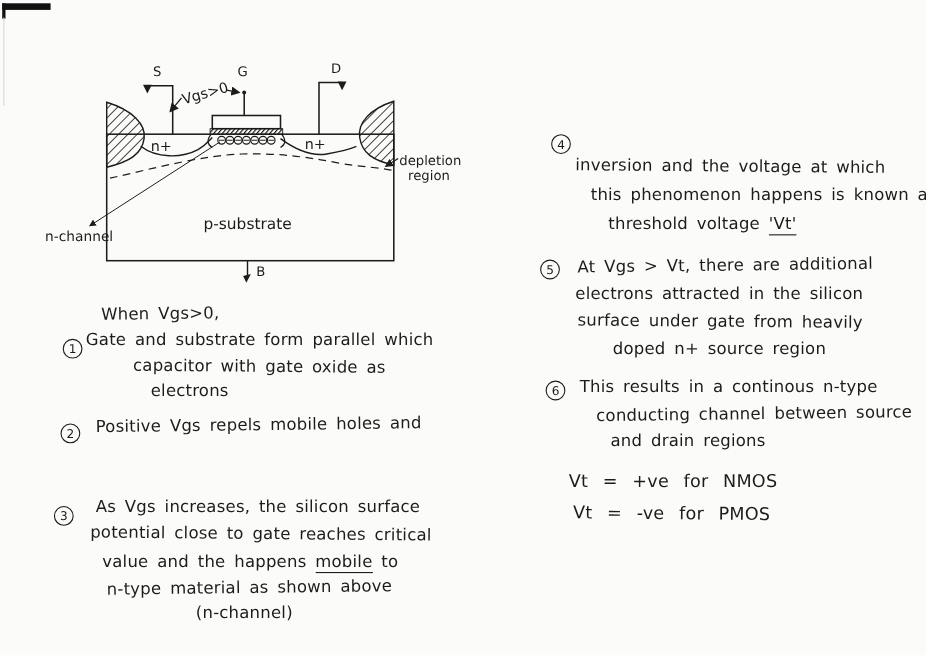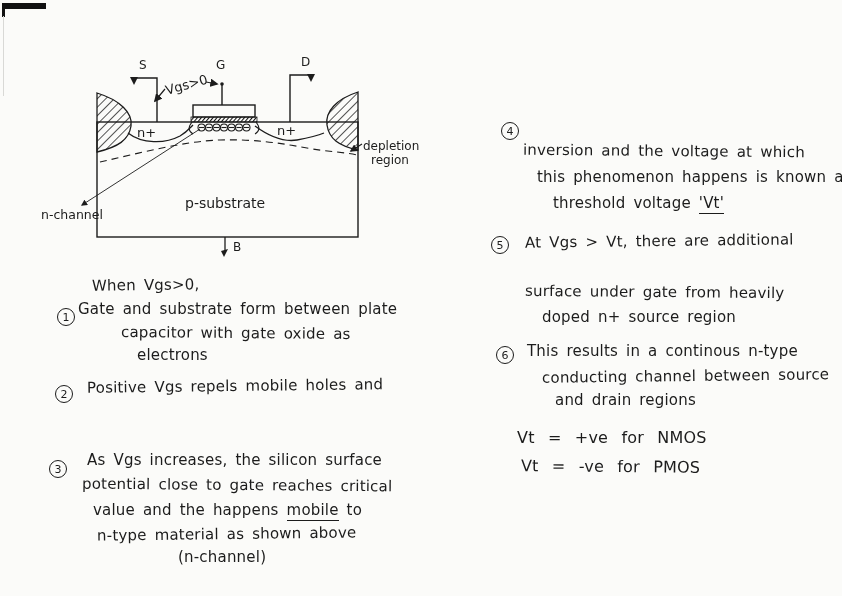--- a/index.html
+++ b/index.html
@@ -114,43 +114,44 @@
     <text x="341" y="109" font-size="12">region</text>
 
     <line x1="195" y1="182" x2="195" y2="197" stroke="#1c1c1c" stroke-width="1.3"></line>
     <path d="M 191,196 L 198,194 L 194,202 Z" fill="#1c1c1c"></path>
     <text x="203" y="196" font-size="12">B</text>
   </svg>
 
   <div class="hw t1" style="left:92px;top:276px;">When Vgs&gt;0,</div>
 
   <span class="num" style="left:57px;top:308px;">1</span>
-  <div class="hw" style="left:78px;top:300px;">Gate and substrate form between plate</div>
+  <div class="hw" style="left:78px;top:300px;">Gate and substrate form parallel which</div>
   <div class="hw t2" style="left:121px;top:324px;">capacitor with gate oxide as</div>
   <div class="hw" style="left:137px;top:346px;">electrons</div>
 
   <span class="num" style="left:55px;top:385px;">2</span>
   <div class="hw t1" style="left:87px;top:377px;">Positive Vgs repels mobile holes and</div>
 
   <span class="num" style="left:49px;top:460px;">3</span>
   <div class="hw" style="left:87px;top:451px;">As Vgs increases, the silicon surface</div>
   <div class="hw t2" style="left:82px;top:476px;">potential close to gate reaches critical</div>
   <div class="hw" style="left:93px;top:501px;"><span>value and the happens </span><span class="u">mobile</span><span> to</span></div>
   <div class="hw t1" style="left:97px;top:525px;">n-type material as shown above</div>
   <div class="hw" style="left:178px;top:548px;text-align:right;">(n-channel)</div>
 
   <span class="num" style="left:501px;top:122px;">4</span>
   <div class="hw t2" style="left:523px;top:142px;">inversion and the voltage at which</div>
   <div class="hw" style="left:537px;top:168px;">this phenomenon happens is known as</div>
   <div class="hw" style="left:553px;top:194px;"><span>threshold voltage </span><span class="u">'Vt'</span></div>
 
   <span class="num" style="left:491px;top:236px;">5</span>
   <div class="hw t1" style="left:525px;top:232px;">At Vgs &gt; Vt, there are additional</div>
+  <div class="hw" style="left:523px;top:258px;">electrons attracted in the silicon</div>
   <div class="hw t2" style="left:525px;top:283px;">surface under gate from heavily</div>
-  <div class="hw" style="left:542px;top:308px;">doped n+ source region</div>
+  <div class="hw" style="left:557px;top:308px;">doped n+ source region</div>
 
   <span class="num" style="left:496px;top:346px;">6</span>
   <div class="hw" style="left:527px;top:342px;">This results in a continous n-type</div>
   <div class="hw t1" style="left:542px;top:367px;">conducting channel between source</div>
   <div class="hw" style="left:555px;top:391px;">and drain regions</div>
 
   <div class="hw eq" style="left:517px;top:428px;">Vt = +ve for NMOS</div>
   <div class="hw eq t2" style="left:521px;top:457px;">Vt = -ve for PMOS</div>
 
 </div>

